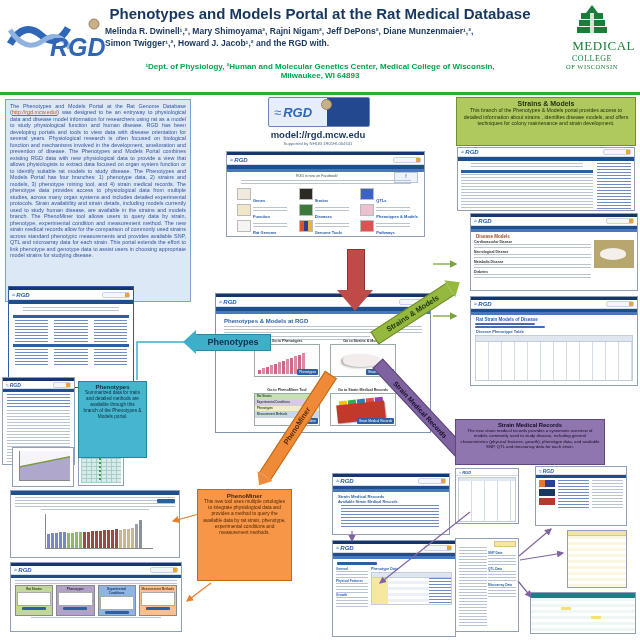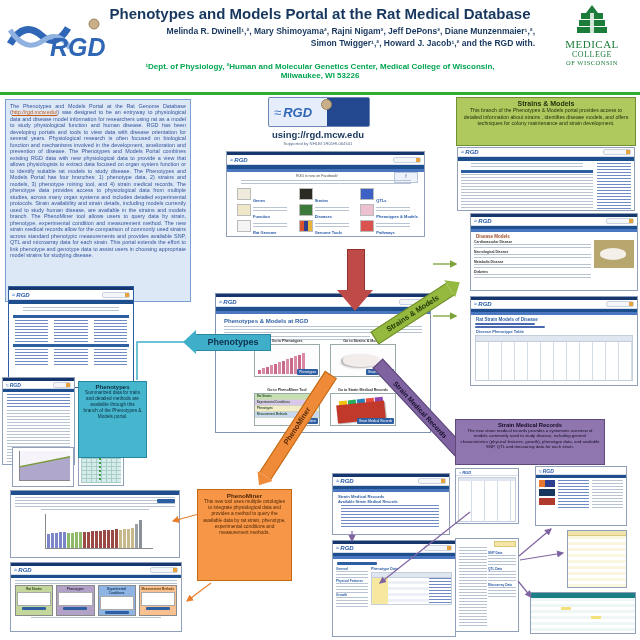--- a/index.html
+++ b/index.html
@@ -2,25 +2,25 @@
 <html><head>
 <meta charset="utf-8">
 <style>
   html,body{margin:0;padding:0;}
   body{width:640px;height:640px;background:#fff;font-family:"Liberation Sans",sans-serif;}
   #poster{position:relative;width:640px;height:640px;background:#fff;overflow:hidden;}
 
   
   #header{position:absolute;left:0;top:0;width:640px;height:92px;border-bottom:3px solid #2eae2e;background:#fff;}
   #title{position:absolute;left:105px;top:5px;width:430px;text-align:center;font-size:15px;font-weight:bold;color:#17375e;}
-  .authors{position:absolute;left:105px;width:430px;text-align:right;font-size:8.5px;font-weight:bold;color:#17375e;}
+  .authors{position:absolute;left:105px;width:430px;text-align:left;font-size:8.5px;font-weight:bold;color:#17375e;}
   #affil{position:absolute;left:130px;top:62px;width:380px;text-align:center;font-size:8px;font-weight:bold;color:#00a550;}
   #rgd-logo{position:absolute;left:6px;top:14px;}
   #mcw-logo{position:absolute;left:549px;top:4px;width:86px;text-align:center;color:#1c7c3a;font-family:"Liberation Serif",serif;}
-  #mcw-logo .l1{font-size:11px;letter-spacing:.5px;}
+  #mcw-logo .l1{font-size:13px;letter-spacing:.5px;text-align:right;}
   #mcw-logo .l2{font-size:8px;letter-spacing:.5px;}
   #mcw-logo .l3{font-size:6.5px;letter-spacing:.5px;}
 
   
   #intro{position:absolute;left:5px;top:99px;width:186px;height:203px;background:#dde8f6;border:1px solid #7ba0d4;padding:3px 4px;box-sizing:border-box;
          font-size:5.4px;line-height:1.2;color:#33549c;text-align:justify;}
   #intro a{color:#c55a11;text-decoration:underline;}
 
   
   #banner{position:absolute;left:268px;top:97px;width:100px;height:28px;border:1px solid #6d87b5;border-radius:2px;
@@ -145,21 +145,21 @@
       <svg width="105" height="50">
         <path d="M4 30 Q 18 6 36 22 Q 50 34 62 14" stroke="#2f66b5" stroke-width="7" fill="none"></path>
         <path d="M4 16 Q 20 40 38 26 Q 52 16 64 34" stroke="#8fb2e0" stroke-width="5" fill="none"></path>
         <circle cx="88" cy="10" r="5" fill="#c9b089" stroke="#9a8460"></circle>
         <text x="44" y="42" font-size="25" font-style="italic" font-weight="bold" fill="#2f66b5">RGD</text>
       </svg>
     </div>
     <div id="title">Phenotypes and Models Portal at the Rat Medical Database</div>
     <div class="authors" style="top:26px;">Melinda R. Dwinell¹,², Mary Shimoyama², Rajni Nigam², Jeff DePons², Diane Munzenmaier¹,²,</div>
     <div class="authors" style="top:38px;">Simon Twigger¹,², Howard J. Jacob¹,² and the RGD with.</div>
-    <div id="affil">¹Dept. of Physiology, ²Human and Molecular Genetics Center, Medical College of Wisconsin, Milwaukee, WI 53226</div>
+    <div id="affil">¹Dept. of Physiology, ²Human and Molecular Genetics Center, Medical College of Wisconsin, Milwaukee, WI 64893</div>
     <div id="mcw-logo">
       <svg width="34" height="30">
         <polygon points="17,1 23,9 11,9" fill="#1c7c3a"></polygon>
         <rect x="6" y="9" width="22" height="6" fill="#1c7c3a"></rect>
         <rect x="4" y="16" width="26" height="6" fill="#1c7c3a"></rect>
         <rect x="2" y="23" width="30" height="6" fill="#1c7c3a"></rect>
         <rect x="15" y="9" width="4" height="20" fill="#ffffff" opacity="0.8"></rect>
       </svg>
       <div class="l1">MEDICAL</div>
       <div class="l2">COLLEGE</div>
@@ -167,21 +167,21 @@
     </div>
   </div>
 
   <div id="intro"><span>The Phenotypes and Models Portal at the Rat Genome Database (</span><a href="#">http://rgd.mcw.edu/</a><span>) was designed to be an entryway to physiological data and disease model information for researchers using rat as a model to study physiological function and human disease.  RGD has been developing portals and tools to view data with disease orientation for several years. Physiological research is often focused on biological function and mechanisms involved in the development, amelioration and prevention of disease.  The Phenotypes and Models Portal combines existing RGD data with new physiological data to provide a view that allows physiologists to extract data focused on organ system function or to identify suitable rat models to study disease. The Phenotypes and Models Portal has four branches: 1) phenotype data, 2) strains and models, 3) phenotype mining tool, and 4) strain medical records. The phenotype data provides access to physiological data from multiple studies, across many organ systems and includes detailed experimental protocols. Strain availability and strain details, including models currently used to study human disease, are available in the strains and models branch. The PhenoMiner tool allows users to query data by strain, phenotype, experimental condition and measurement method. The new strain medical records allow for the comparison of commonly used strains across standard phenotypic measurements and provides available SNP, QTL and microarray data for each strain. This portal extends the effort to link phenotype and genotype data to assist users in choosing appropriate model strains for studying disease.</span></div>
 
   <div id="banner">
     <span class="swirl">≈</span>
     <span class="rgdtxt">RGD</span>
     <span class="ratdot"></span>
   </div>
-  <div id="url">using://rgd.mcw.edu</div>
+  <div id="url">model://rgd.mcw.edu</div>
   <div id="support">Supported by NHLBI 1R01HL064541</div>
 
   <div class="shot" style="left:226px;top:151px;width:199px;height:86px;">
     <div class="topstrip"></div>
     <div class="pagehead">
       <span class="minilogo">RGD</span>
       <span class="searchpill"></span>
     </div>
     <div class="navbar"></div>
     <div class="subnav"></div>

